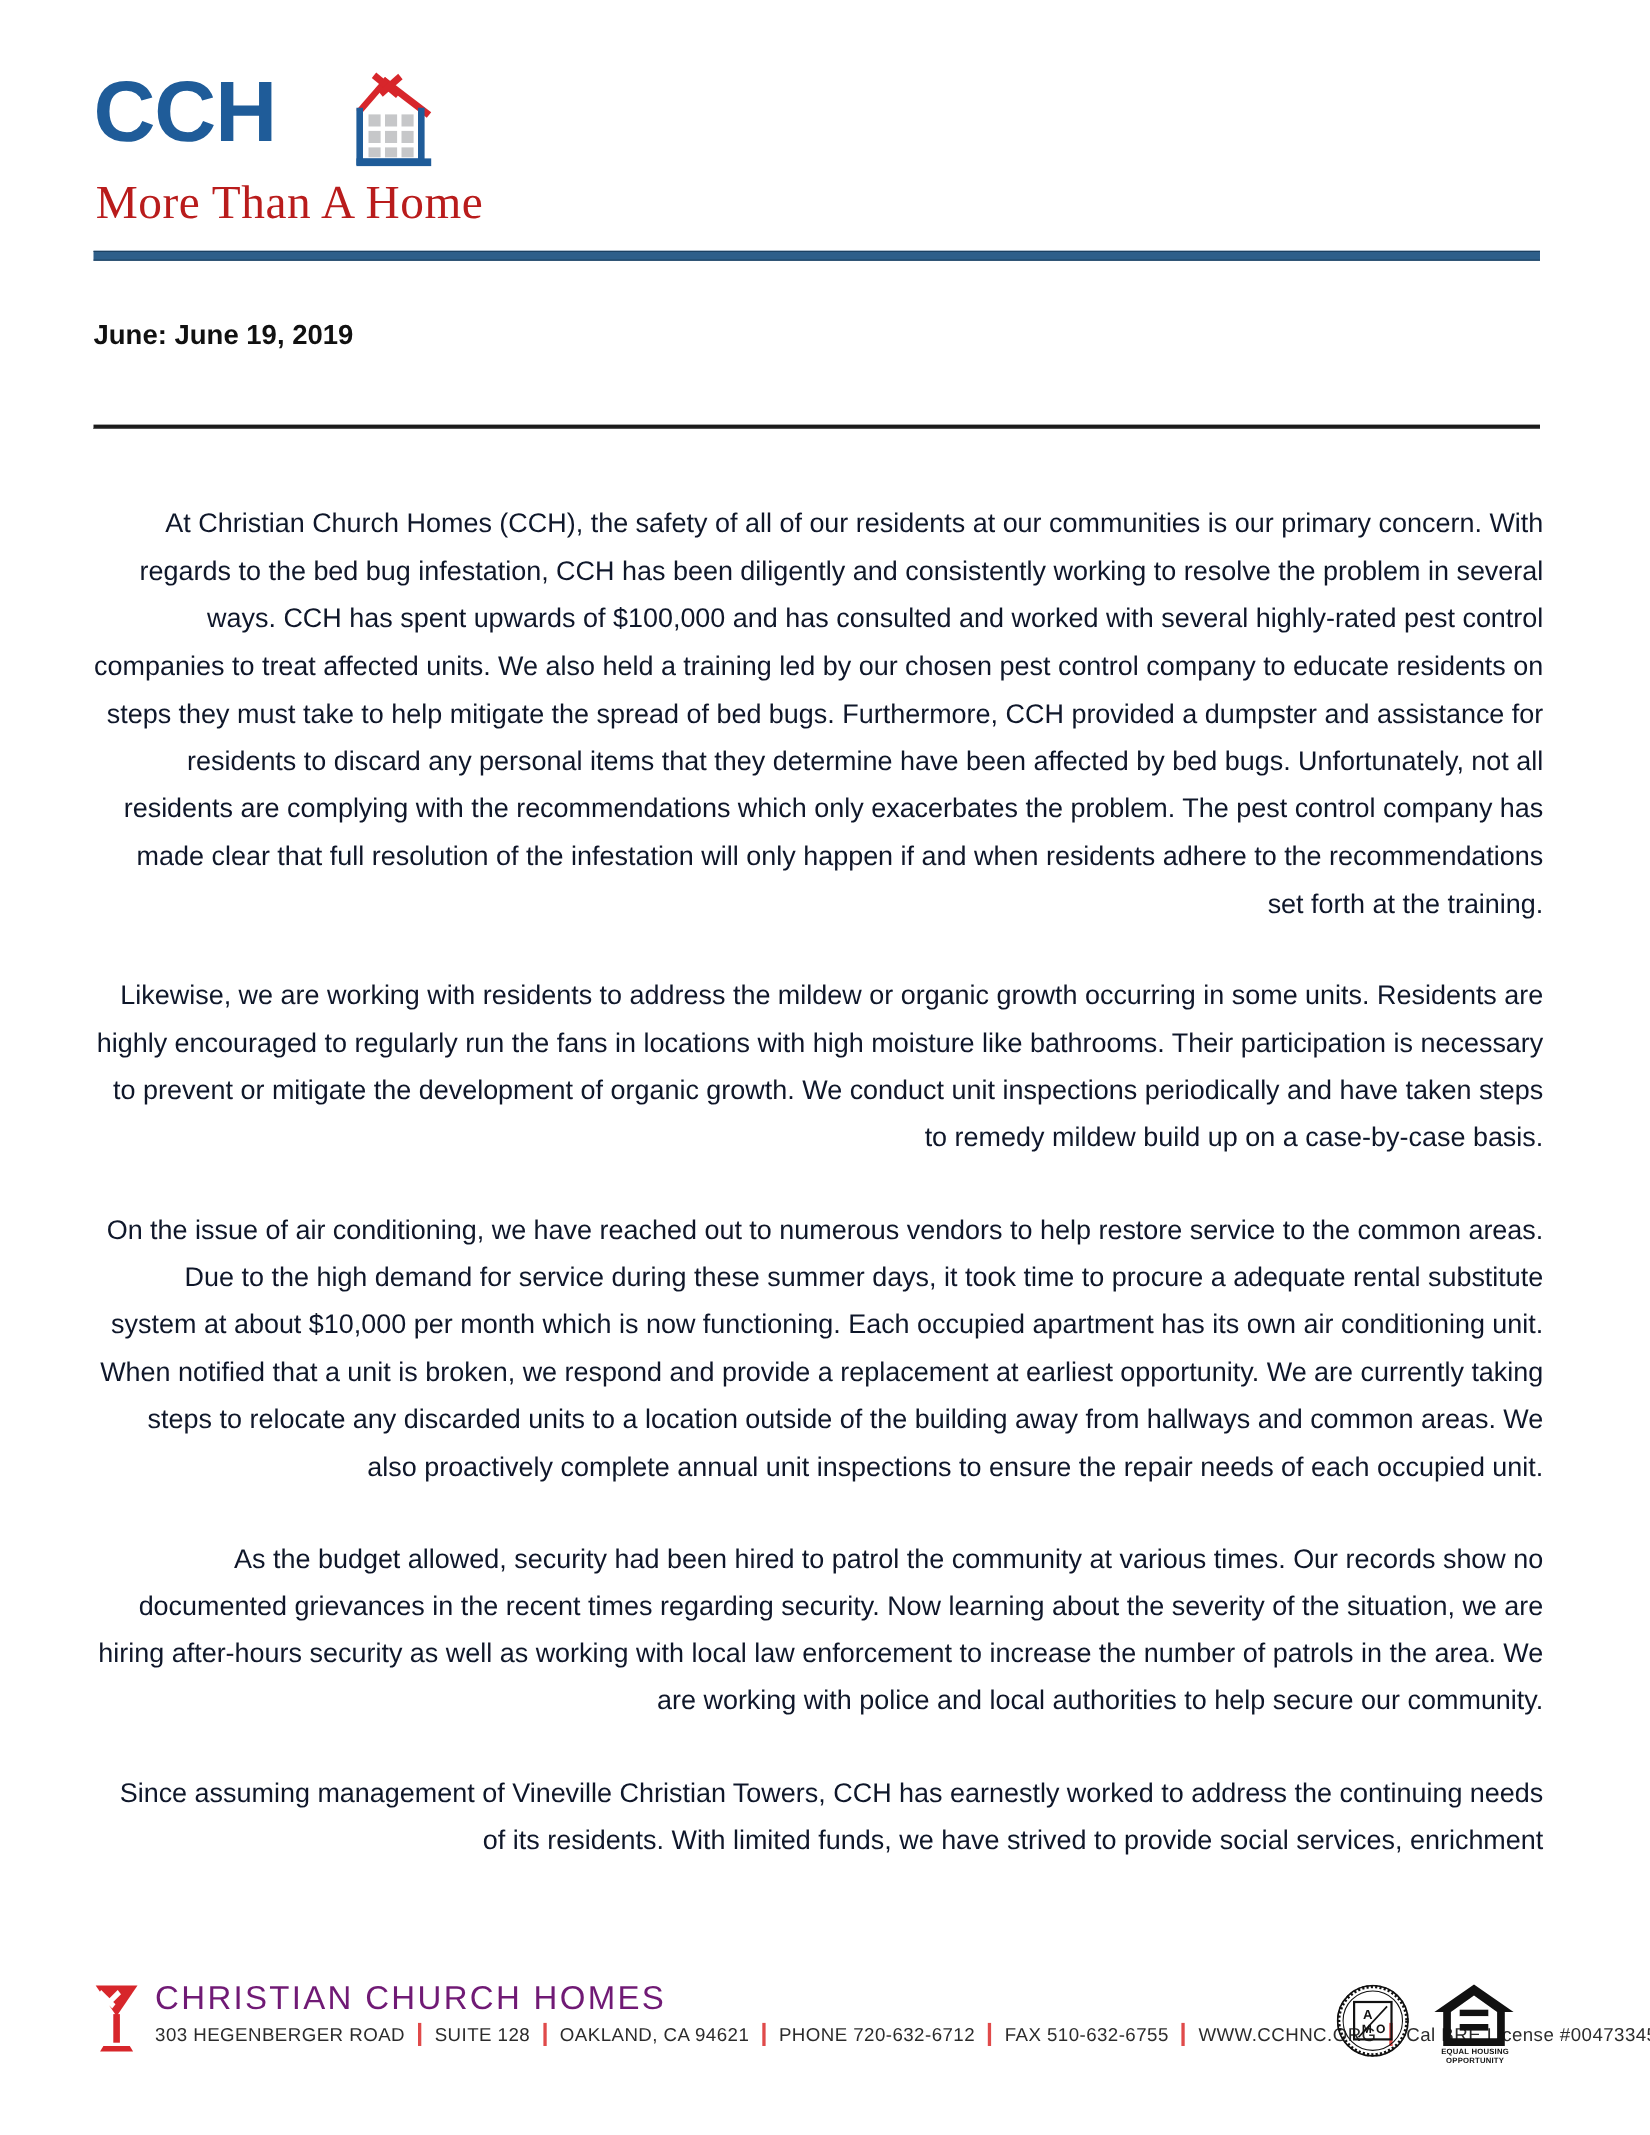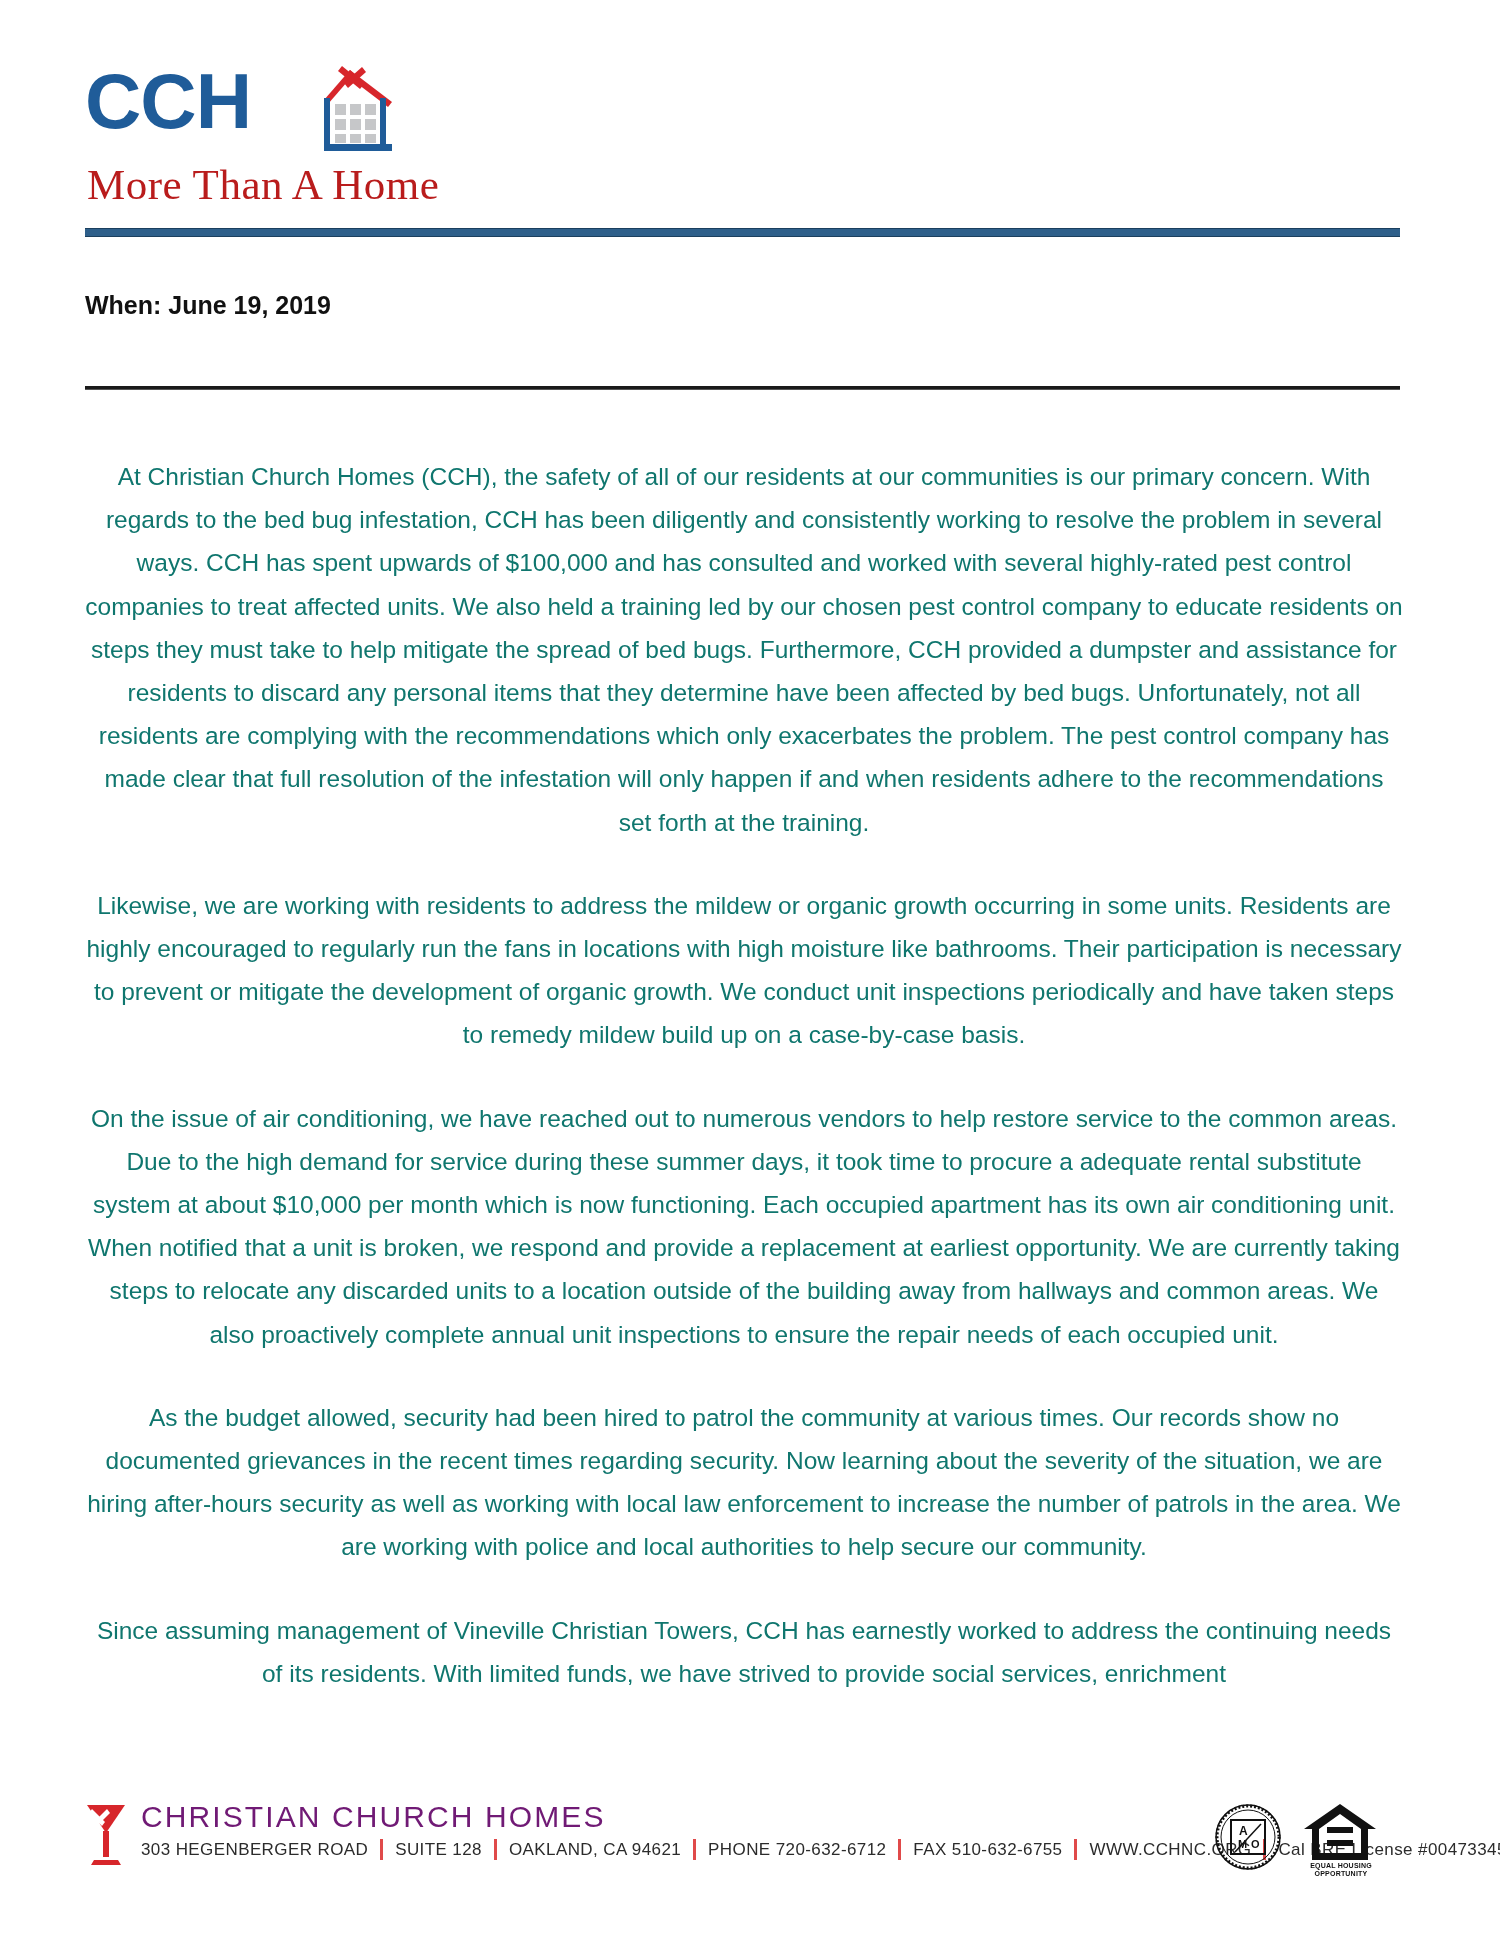--- a/index.html
+++ b/index.html
@@ -112,22 +112,22 @@
   .body-copy {
     position: absolute;
     left: 85px;
     top: 455px;
     width: 1318px;
   }
   .body-copy p {
     margin: 0 0 40px 0;
     font-size: 24.5px;
     line-height: 43.2px;
-    color: #0f766e;
-    text-align: center;
+    color: #0f172a;
+    text-align: right;
     word-spacing: 0px;
   }
   .body-copy p:last-child { margin-bottom: 0; }
 
   
   .footer {
     position: absolute;
     left: 85px;
     top: 1795px;
     width: 1330px;
@@ -240,21 +240,21 @@
         </svg>
       </div>
     </div>
     <div class="logo-tagline">More Than A Home</div>
   </div>
 
   <div class="rule-blue"></div>
 
   <div class="meta">
     <div class="meta-line">
-      <span class="lbl">When:</span><span class="val"> June 19, 2019</span>
+      <span class="lbl">June:</span><span class="val"> June 19, 2019</span>
     </div>
   </div>
 
   <div class="rule-thin"></div>
 
   <div class="body-copy">
     <p>At Christian Church Homes (CCH), the safety of all of our residents at our communities is our primary concern. With regards to the bed bug infestation, CCH has been diligently and consistently working to resolve the problem in several ways.  CCH has spent upwards of $100,000 and has consulted and worked with several highly-rated pest control companies to treat affected units. We also held a training led by our chosen pest control company to educate residents on steps they must take to help mitigate the spread of bed bugs. Furthermore, CCH provided a dumpster and assistance for residents to discard any personal items that they determine have been affected by bed bugs.  Unfortunately, not all residents are complying with the recommendations which only exacerbates the problem. The pest control company has made clear that full resolution of the infestation will only happen if and when residents adhere to the recommendations set forth at the training.</p>
     <p>Likewise, we are working with residents to address the mildew or organic growth occurring in some units. Residents are highly encouraged to regularly run the fans in locations with high moisture like bathrooms. Their participation is necessary to prevent or mitigate the development of organic growth. We conduct unit inspections periodically and have taken steps to remedy mildew build up on a case-by-case basis.</p>
     <p>On the issue of air conditioning, we have reached out to numerous vendors to help restore service to the common areas.  Due to the high demand for service during these summer days, it took time to procure a adequate rental substitute system at about $10,000 per month which is now functioning.  Each occupied apartment has its own air conditioning unit.  When notified that a unit is broken, we respond and provide a replacement at earliest opportunity.  We are currently taking steps to relocate any discarded units to a location outside of the building away from hallways and common areas.  We also proactively complete annual unit inspections to ensure the repair needs of each occupied unit.</p>
     <p>As the budget allowed, security had been hired to patrol the community at various times.  Our records show no documented grievances in the recent times regarding security. Now learning about the severity of the situation, we are hiring after-hours security as well as working with local law enforcement to increase the number of patrols in the area. We are working with police and local authorities to help secure our community.</p>

